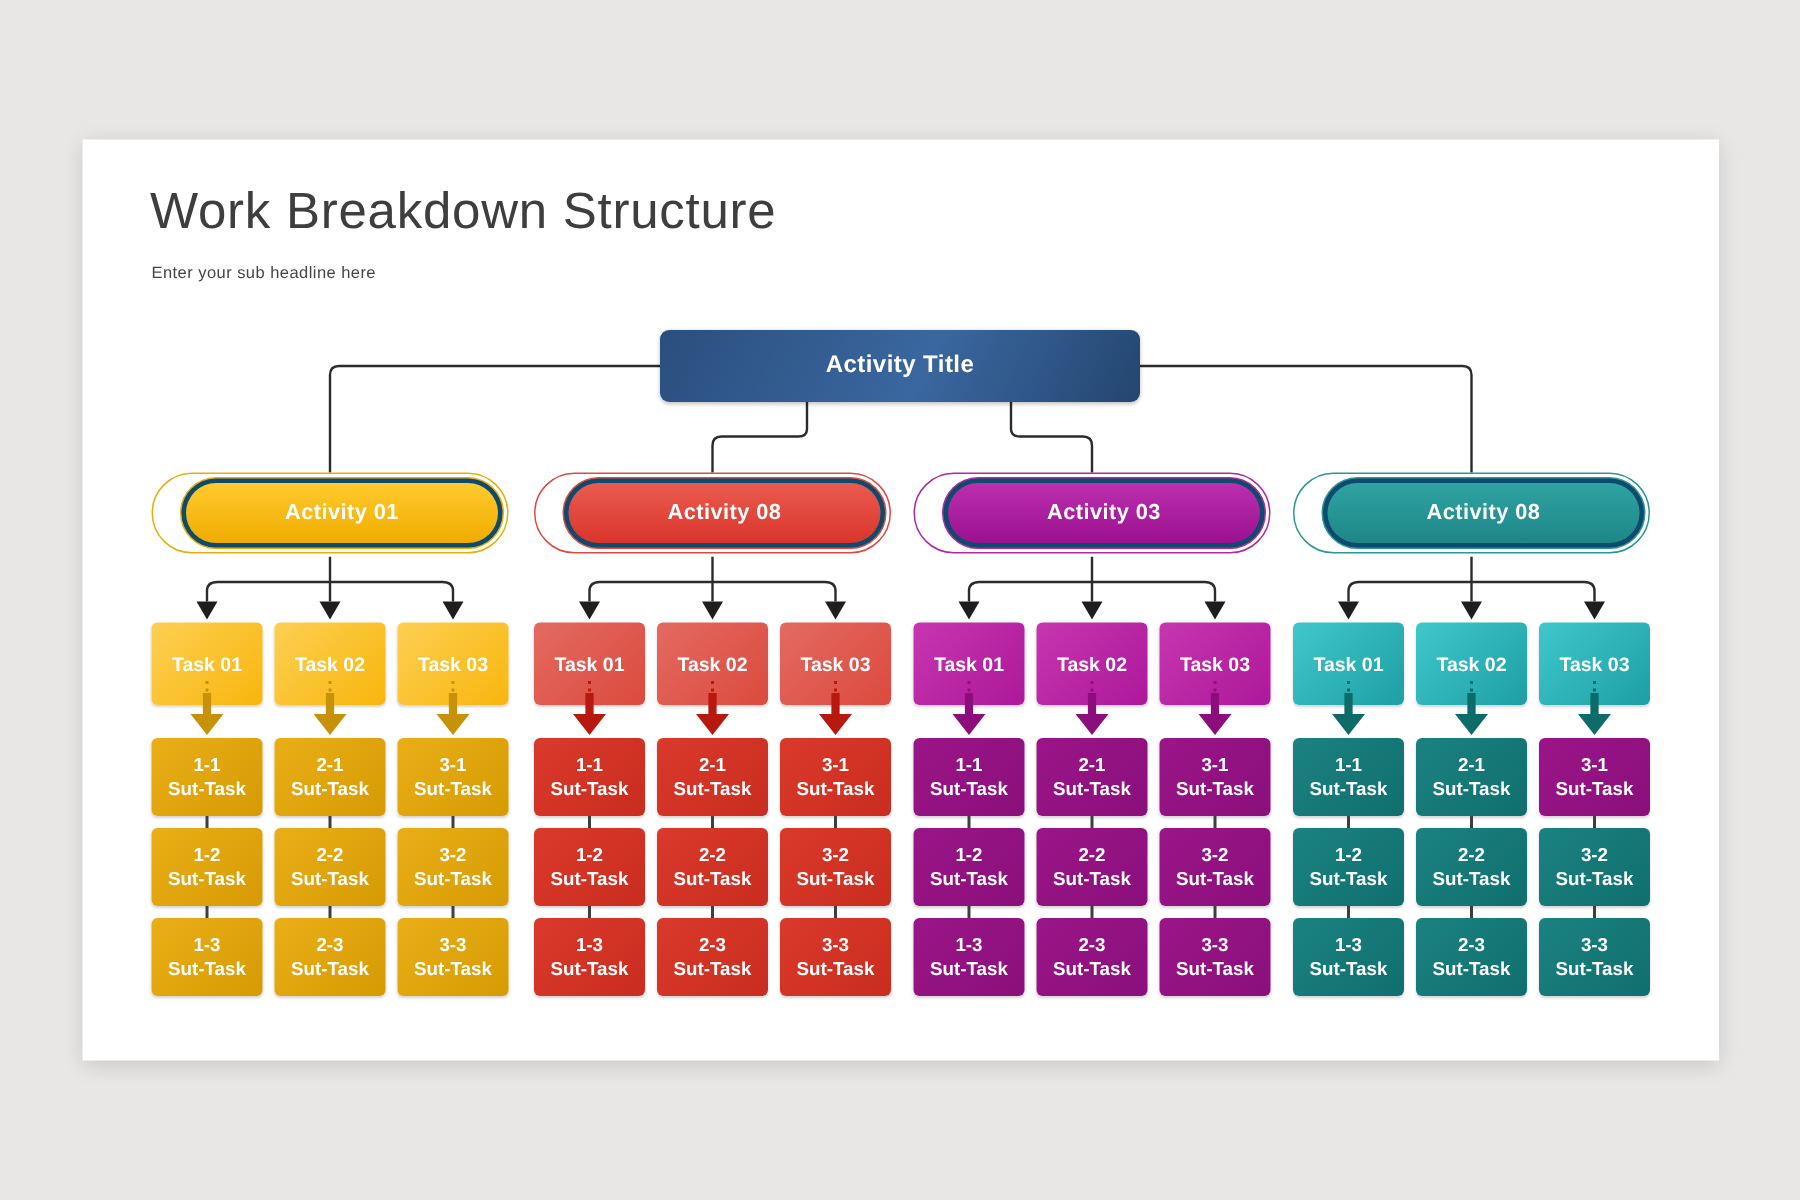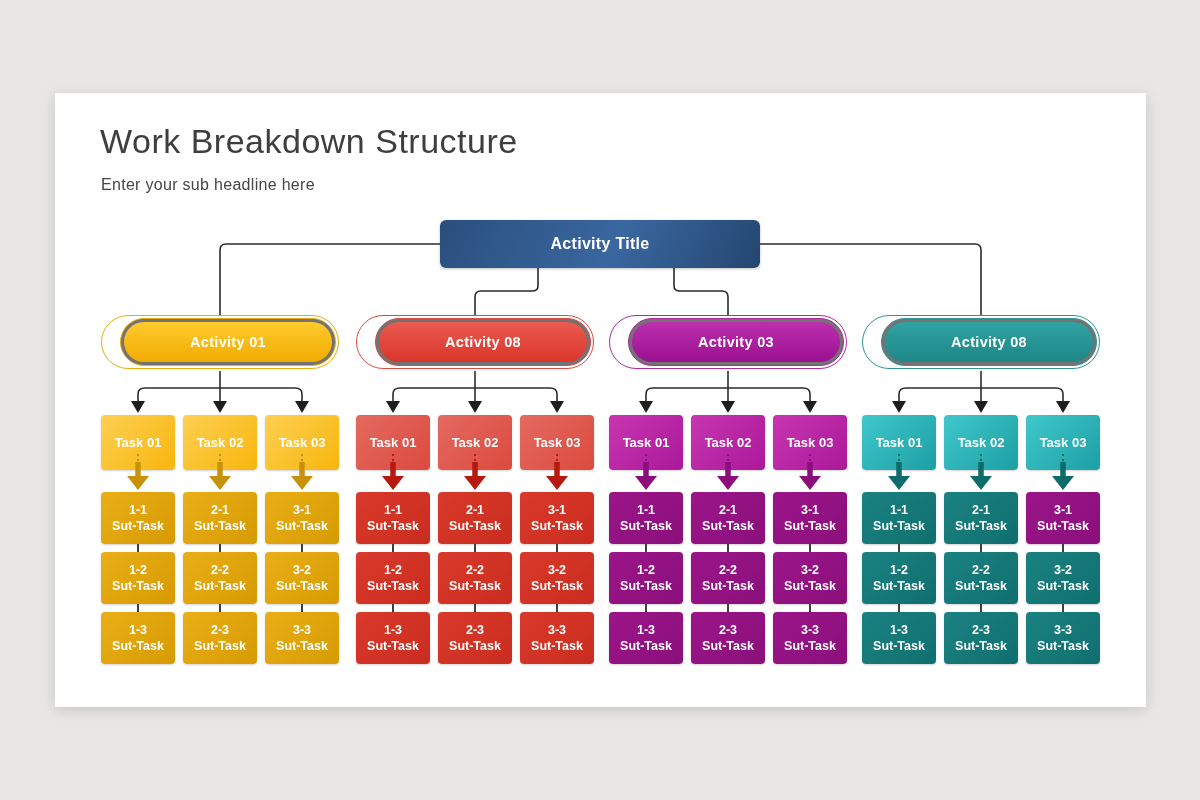--- a/index.html
+++ b/index.html
@@ -11,35 +11,35 @@
   .slide-card{
     position:absolute;left:55px;top:93px;width:1091px;height:614px;
     background:#ffffff;box-shadow:0 3px 14px rgba(0,0,0,0.14);
   }
   .slide-title{
     position:absolute;left:100px;top:122px;
     font-size:34px;color:#3e3e3e;letter-spacing:0.5px;font-weight:400;text-align:right;
   }
   .slide-subtitle{
     position:absolute;left:101px;top:176px;
-    font-size:16px;color:#454545;letter-spacing:0.3px;
+    font-size:11px;color:#454545;letter-spacing:0.3px;
   }
   .project-box{
     position:absolute;left:440px;top:220px;width:320px;height:48px;
     border-radius:6px;display:flex;align-items:center;justify-content:center;
     color:#fff;font-weight:bold;font-size:16px;letter-spacing:0.3px;
     box-shadow:0 1px 3px rgba(0,0,0,0.25);
   }
   svg.connectors{position:absolute;left:0;top:0;}
   .pill-outer{
     position:absolute;width:238px;box-sizing:border-box;
     border-radius:999px;border:1.5px solid;padding:2px;background:#fff;
   }
   .pill-mid{
-    border-radius:999px;border:1.5px solid;padding:3px;background:#737373;margin-left:16px;
+    border-radius:999px;border:1.5px solid;padding:3px;background:#0c4a6e;margin-left:16px;
   }
   .pill-inner{
     height:40px;border-radius:999px;display:flex;align-items:center;justify-content:center;
     color:#fff;font-weight:bold;font-size:14.5px;letter-spacing:0.3px;
   }
   .task-box{
     position:absolute;width:74px;height:55px;border-radius:4px;
     display:flex;align-items:center;justify-content:center;
     color:#fff;font-weight:bold;font-size:13px;
     box-shadow:0 1px 2px rgba(0,0,0,0.18);

